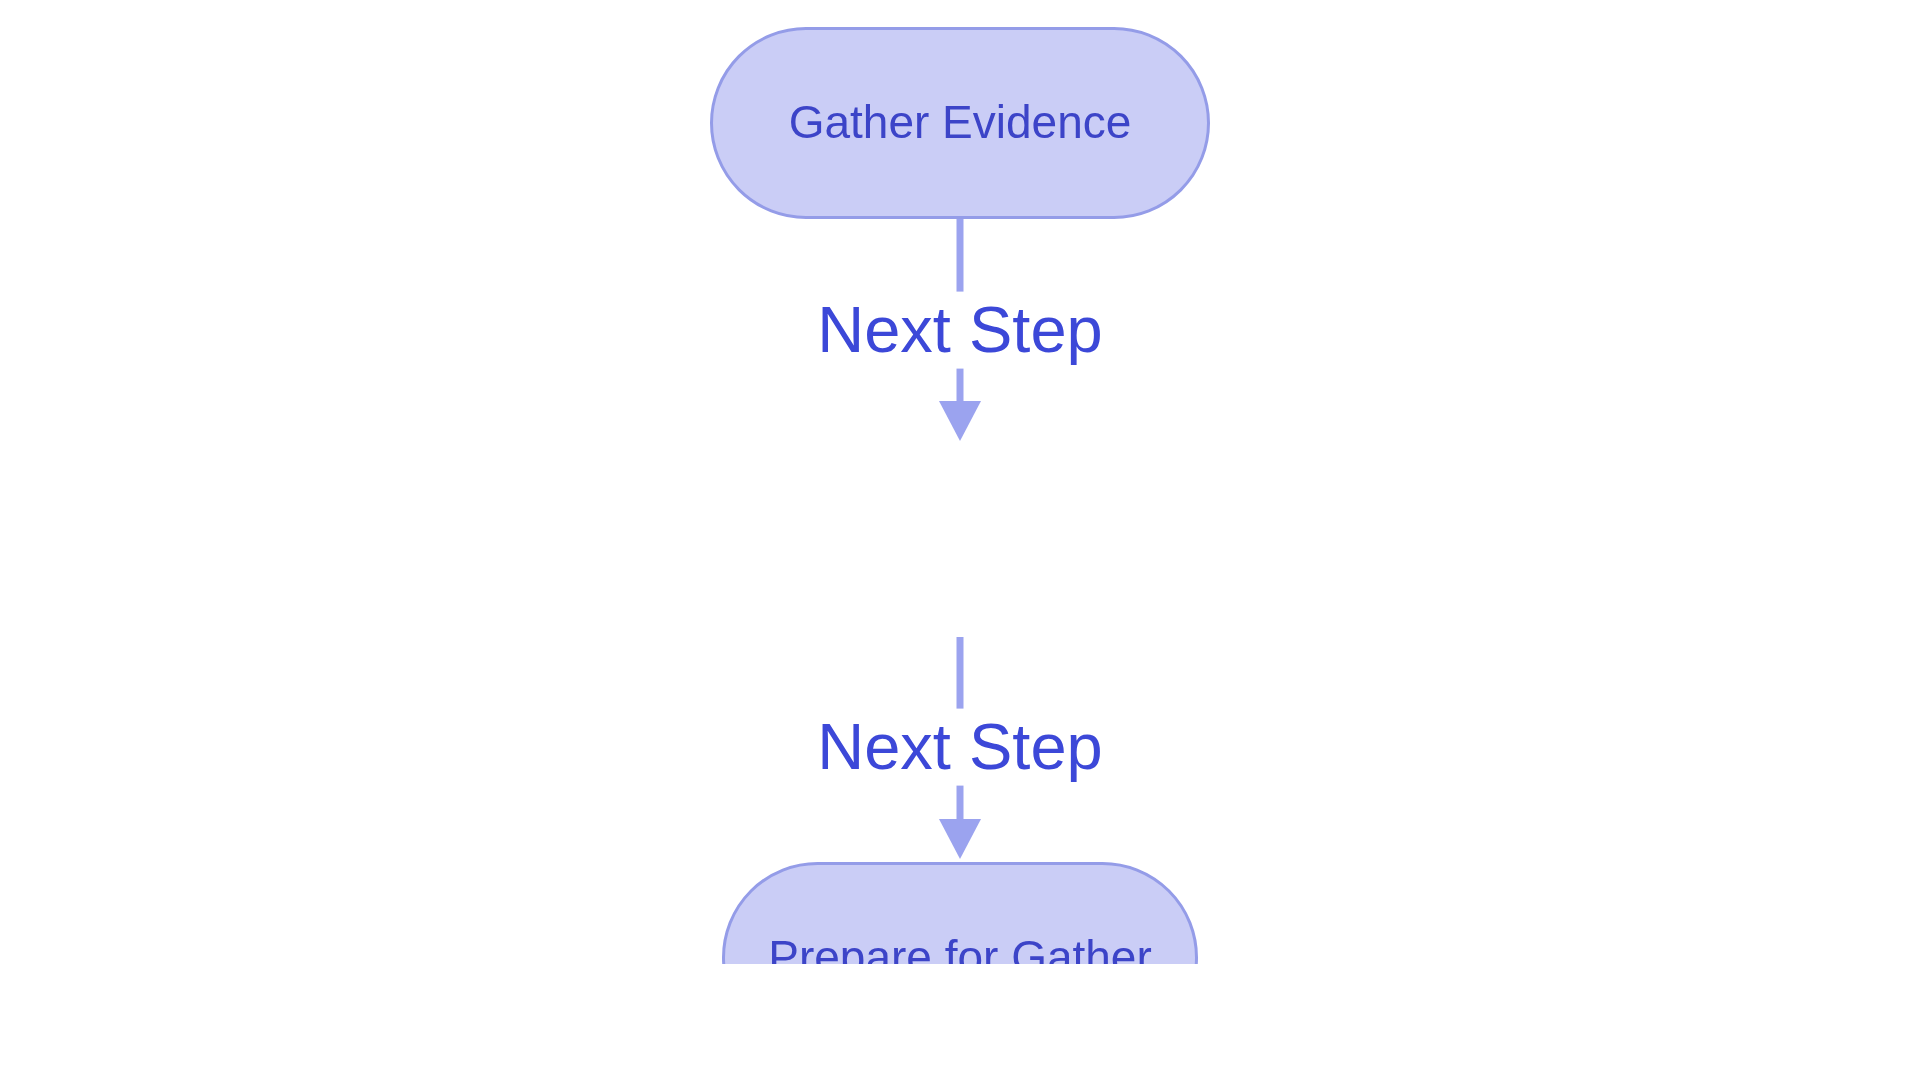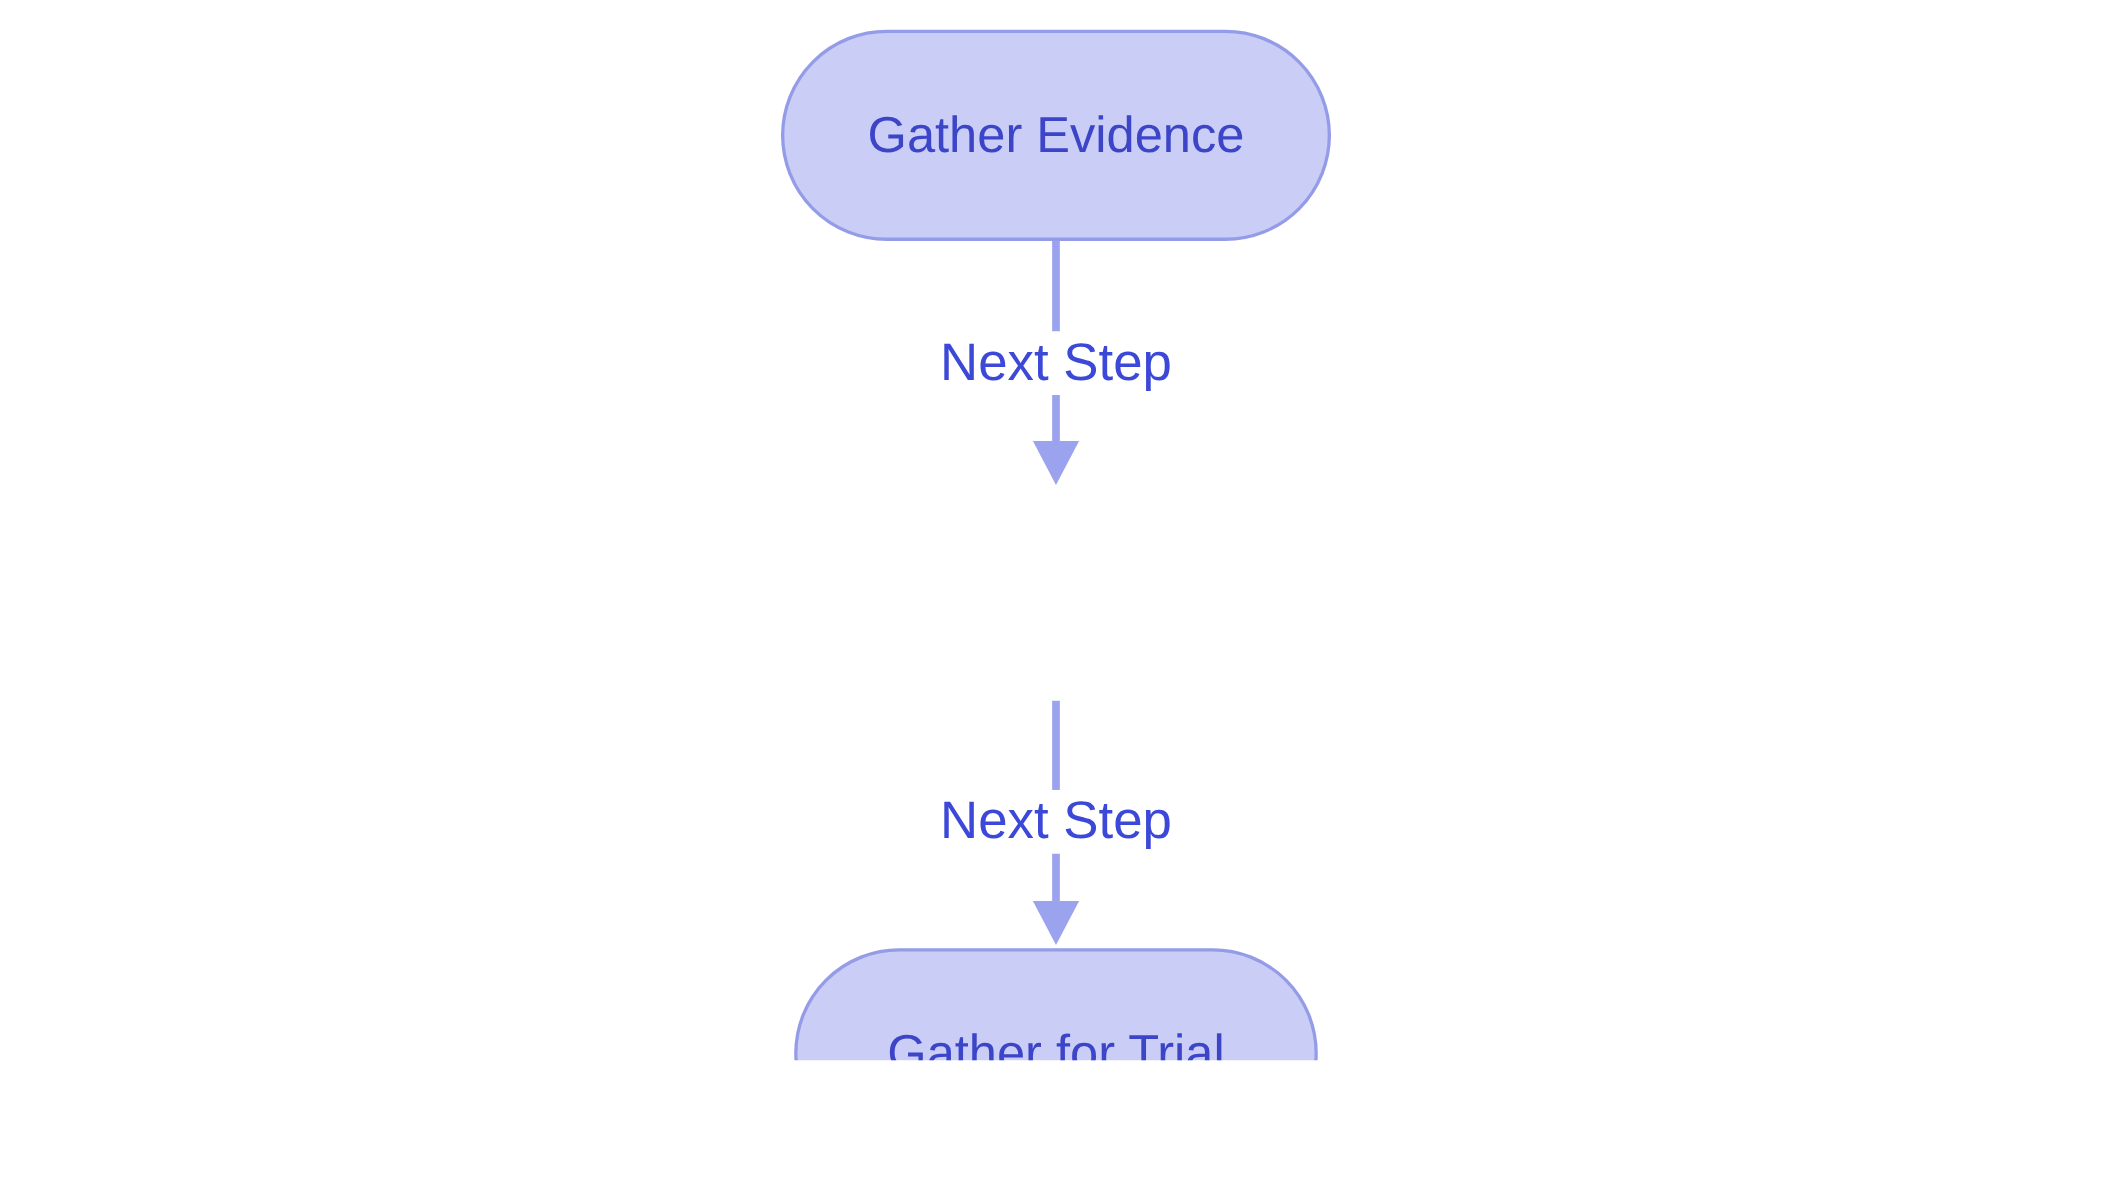--- a/index.html
+++ b/index.html
@@ -53,21 +53,21 @@
     white-space: nowrap;
   }
   .node-1 { left: 710px; top: 27px;  width: 500px; height: 192px; }
   .node-2 { left: 488px; top: 443px; width: 947px; height: 194px; }
   .node-3 { left: 722px; top: 862px; width: 476px; height: 191px; }
   .edge-label {
     position: absolute;
     transform: translate(-50%, -50%);
     background: var(--background);
     color: var(--edge-label-text);
-    font-size: 48px;
+    font-size: 65px;
     line-height: 1.12;
     padding: 2px 10px;
     white-space: nowrap;
   }
   .edge-label-1 { left: 960px; top: 330px; }
   .edge-label-2 { left: 960px; top: 747px; }
 </style>
 </head>
 <body>
 
@@ -87,16 +87,16 @@
   <div class="node node-1">
     <span>Gather Evidence</span>
   </div>
 
   <div class="edge-label edge-label-1">Next Step</div>
 
 
   <div class="edge-label edge-label-2">Next Step</div>
 
   <div class="node node-3">
-    <span>Gather for Trial</span>
+    <span>Prepare for Gather</span>
   </div>
 
 </div>
 
 </body></html>

